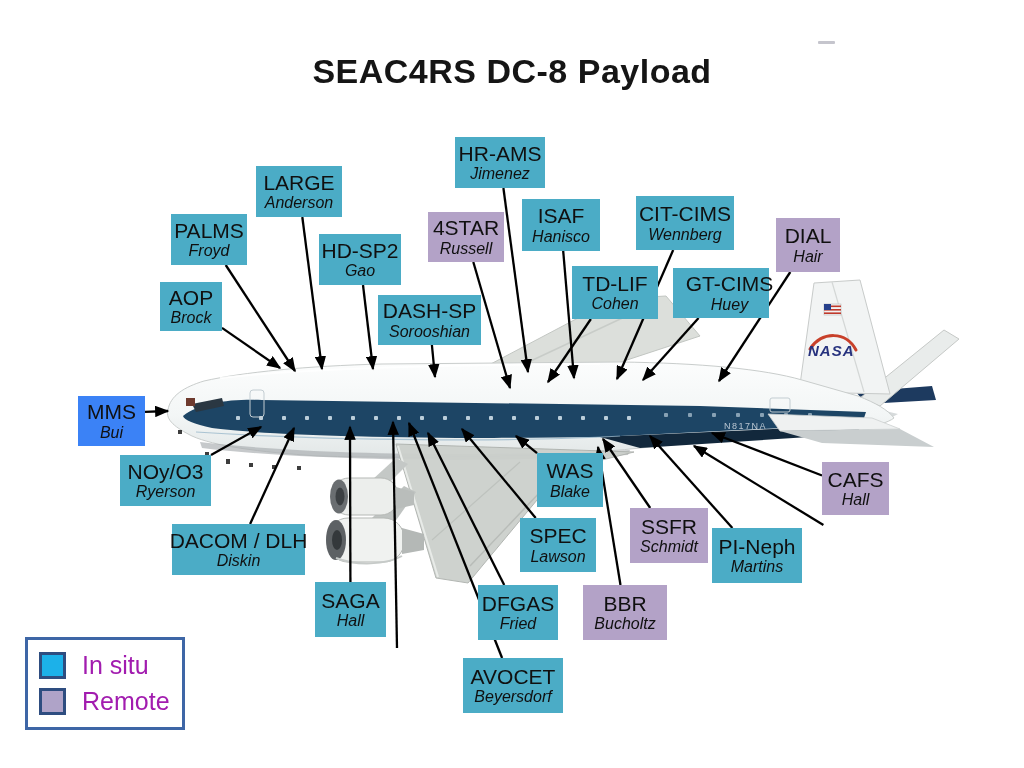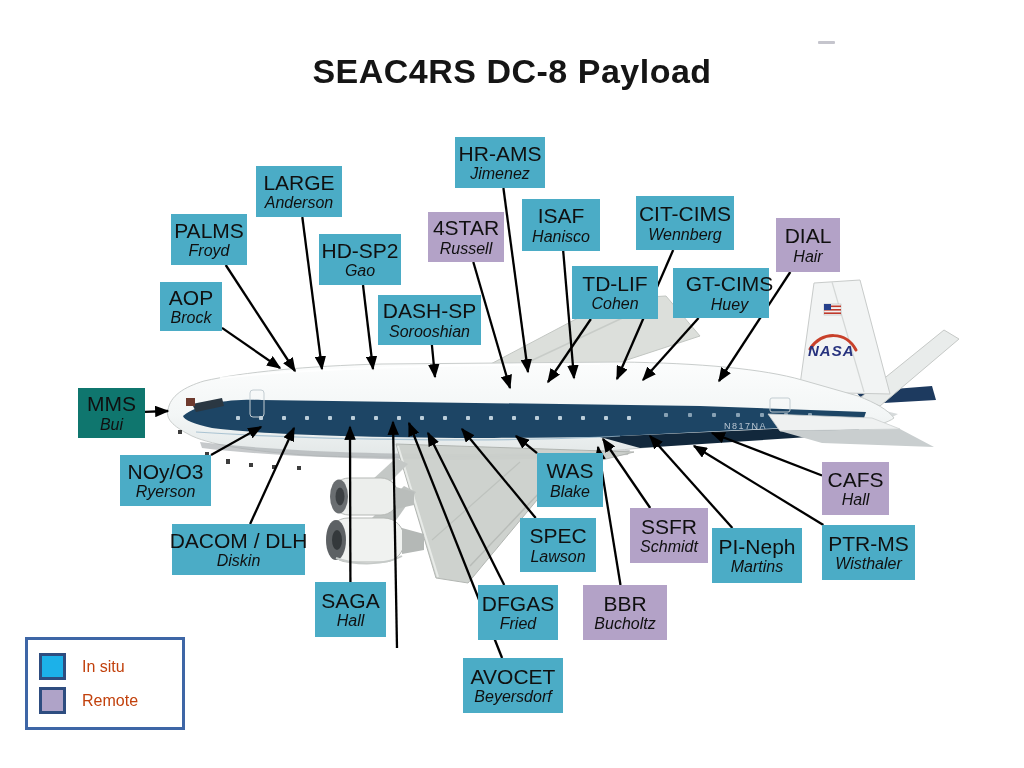--- a/index.html
+++ b/index.html
@@ -18,21 +18,21 @@
   }
   .label-box .inst{font-size:21px;font-weight:400;color:#101010;white-space:nowrap;}
   .label-box .pi{font-size:16px;font-style:italic;color:#101010;white-space:nowrap;}
   #legend{
     position:absolute;left:25px;top:637px;width:160px;height:93px;z-index:2;
     background:#ffffff;border:3px solid #3e66a6;box-sizing:border-box;
     display:flex;flex-direction:column;justify-content:center;gap:7px;padding-left:11px;
   }
   .legend-row{display:flex;align-items:center;gap:16px;}
   .legend-swatch{width:27px;height:27px;border:3px solid #2e4d80;box-sizing:border-box;}
-  .legend-label{font-size:16px;color:#c2410c;}
+  .legend-label{font-size:25px;color:#a21caf;}
   #artifact-mark{position:absolute;left:818px;top:41px;width:17px;height:3px;z-index:2;
     background:#b6b6c0;opacity:.8;border-radius:1px;}
 </style>
 </head>
 <body>
 
 <div id="slide">
 
   <h1 id="page-title">SEAC4RS DC-8 Payload</h1>
   <div id="artifact-mark"></div>
@@ -253,21 +253,21 @@
       <div class="pi">Huey</div>
     </div>
     <div class="label-box insitu" style="left: 160px; top: 282px; width: 62px; height: 49px; background: rgb(75, 172, 198);">
       <div class="inst">AOP</div>
       <div class="pi">Brock</div>
     </div>
     <div class="label-box insitu" style="left: 378px; top: 295px; width: 103px; height: 50px; background: rgb(75, 172, 198);">
       <div class="inst">DASH-SP</div>
       <div class="pi">Sorooshian</div>
     </div>
-    <div class="label-box insitu" style="left: 78px; top: 388px; width: 67px; height: 50px; background: #0f766e;">
+    <div class="label-box insitu" style="left: 78px; top: 396px; width: 67px; height: 50px; background: #3b82f6;">
       <div class="inst">MMS</div>
       <div class="pi">Bui</div>
     </div>
     <div class="label-box insitu" style="left: 120px; top: 455px; width: 91px; height: 51px; background: rgb(75, 172, 198);">
       <div class="inst">NOy/O3</div>
       <div class="pi">Ryerson</div>
     </div>
     <div class="label-box insitu" style="left: 537px; top: 453px; width: 66px; height: 54px; background: rgb(75, 172, 198);">
       <div class="inst">WAS</div>
       <div class="pi">Blake</div>
@@ -285,24 +285,20 @@
       <div class="pi">Lawson</div>
     </div>
     <div class="label-box remote" style="left: 630px; top: 508px; width: 78px; height: 55px; background: rgb(179, 162, 199);">
       <div class="inst">SSFR</div>
       <div class="pi">Schmidt</div>
     </div>
     <div class="label-box insitu" style="left: 712px; top: 528px; width: 90px; height: 55px; background: rgb(75, 172, 198);">
       <div class="inst">PI-Neph</div>
       <div class="pi">Martins</div>
     </div>
-    <div class="label-box insitu" style="left: 822px; top: 525px; width: 93px; height: 55px; background: rgb(75, 172, 198);">
-      <div class="inst">PTR-MS</div>
-      <div class="pi">Wisthaler</div>
-    </div>
     <div class="label-box insitu" style="left: 315px; top: 582px; width: 71px; height: 55px; background: rgb(75, 172, 198);">
       <div class="inst">SAGA</div>
       <div class="pi">Hall</div>
     </div>
     <div class="label-box insitu" style="left: 478px; top: 585px; width: 80px; height: 55px; background: rgb(75, 172, 198); justify-content: center;">
       <div class="inst">DFGAS</div>
       <div class="pi">Fried</div>
     </div>
     <div class="label-box remote" style="left: 583px; top: 585px; width: 84px; height: 55px; background: rgb(179, 162, 199);">
       <div class="inst">BBR</div>

